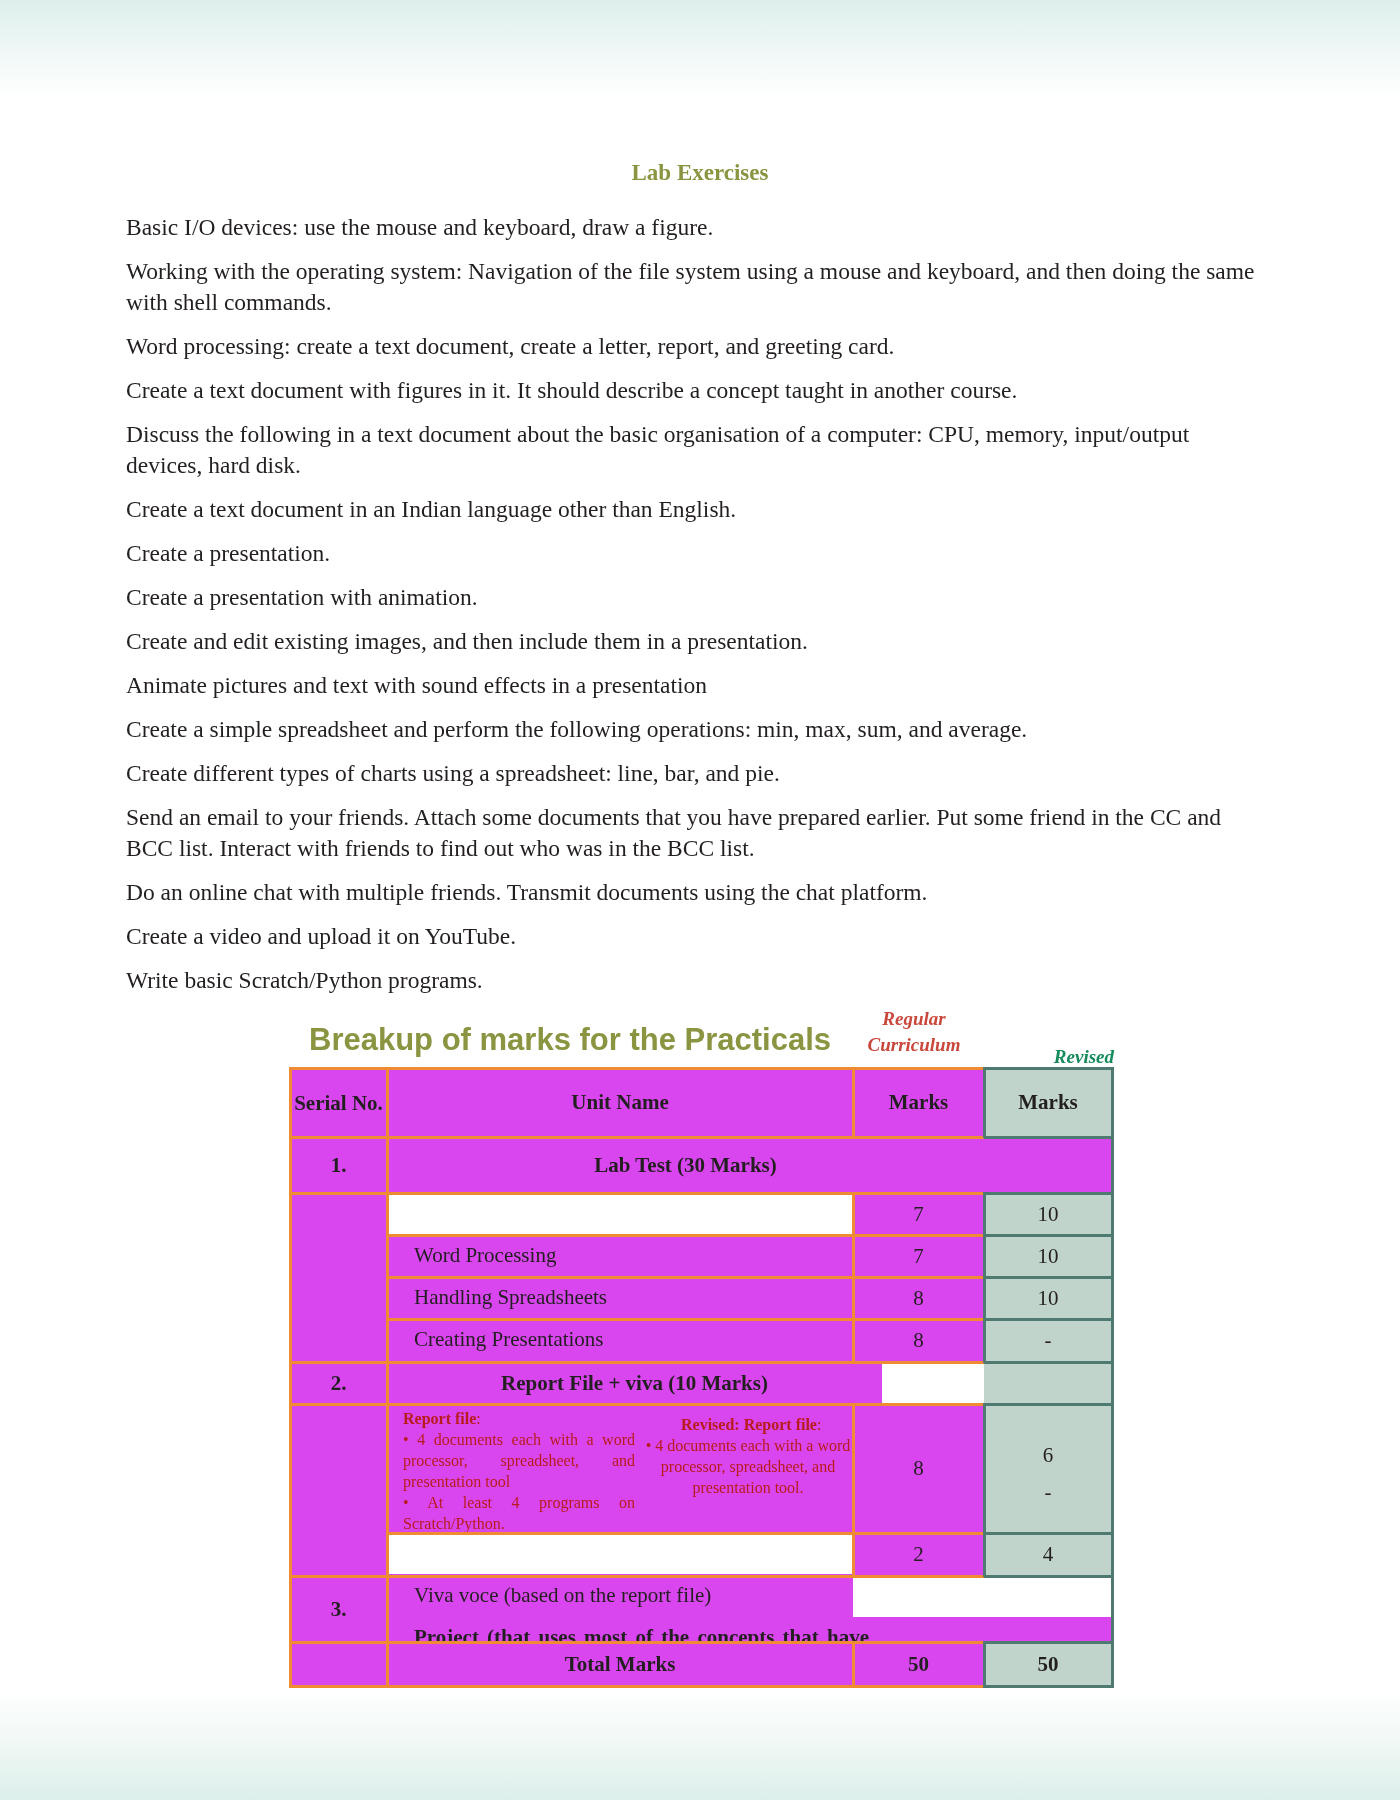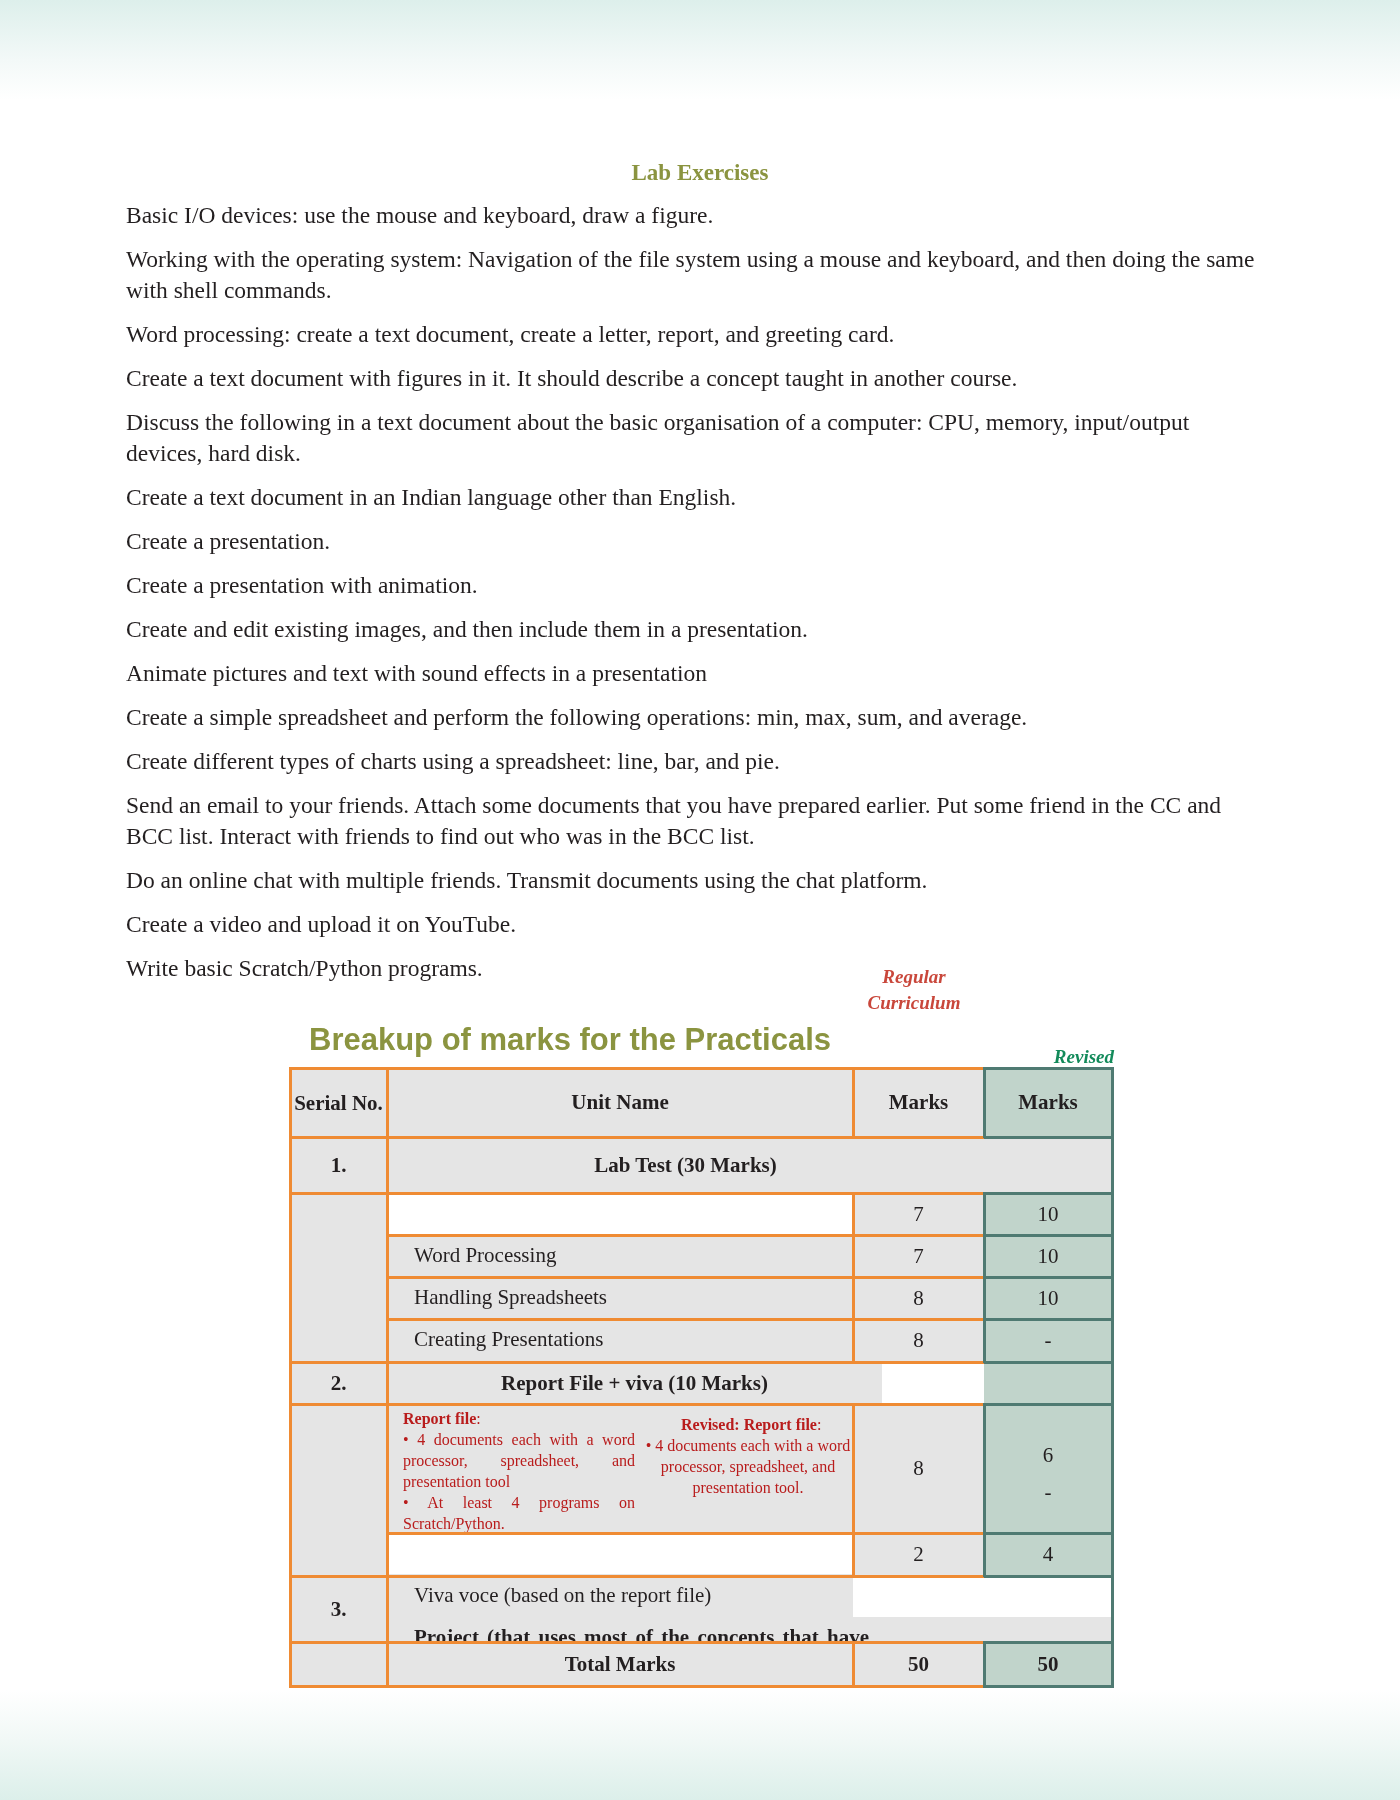--- a/index.html
+++ b/index.html
@@ -7,34 +7,34 @@
     width:1400px; height:1800px; position:relative; overflow:hidden;
     background: linear-gradient(to bottom, #ddefeb 0px, #f3f9f8 60px, #ffffff 100px, #ffffff 1690px, #f1f8f6 1740px, #dcefea 1800px);
     font-family: "DejaVu Serif", "Liberation Serif", serif;
     color:#231f20;
   }
   .lab-title {
     position:absolute; top:160px; left:0; width:1400px; text-align:center;
     font-size:23px; font-weight:bold; color:#8b9440;
     font-family: "Liberation Serif", serif;
   }
-  .exercises { position:absolute; top:200px; left:126px; width:1130px; margin:0; padding:0; list-style:none; }
+  .exercises { position:absolute; top:212px; left:126px; width:1130px; margin:0; padding:0; list-style:none; }
   .exercises li {
     font-family: "Liberation Serif", serif;
     font-size:23.5px; line-height:31px; margin:0 0 13px 0; color:#231f20;
   }
   .breakup-title {
     position:absolute; top:1022px; left:309px; font-size:31px; font-weight:bold; color:#8b9440;
     font-family: Liberation Sans, sans-serif;
   }
   .legend { position:absolute; font-style:italic; font-weight:bold; font-size:19px; line-height:26px; text-align:center;
     font-family: "Liberation Serif", serif; }
-  .legend.regular { top:964px; left:852px; width:124px; color:#c9473b; }
+  .legend.regular { top:1006px; left:852px; width:124px; color:#c9473b; }
   .legend.revised { top:1044px; left:982px; width:132px; color:#128a5a;text-align:right; }
-  .cell { position:absolute; box-sizing:border-box; background:#e5e5e5; display:flex; align-items:center; justify-content:center;
+  .cell { position:absolute; box-sizing:border-box; background:#d946ef; display:flex; align-items:center; justify-content:center;
     font-family: "Liberation Serif", serif; font-size:21px; color:#231f20; }
   .cell.left { justify-content:flex-start; padding-left:27px;margin-top:41px; }
   .cell.bold { font-weight:bold; }
   .cell.teal { background:#c1d4cb; }
   .hline { position:absolute; height:3px; background:#ef8b33; }
   .hline.t { background:#4f7a72; }
   .vline { position:absolute; width:3px; background:#ef8b33; }
   .vline.t { background:#4f7a72; }
   .report-box { position:absolute; font-family:"Liberation Serif", serif; font-size:16px; line-height:21px; color:#b91c1c; }
   .report-box b { font-weight:bold; }

